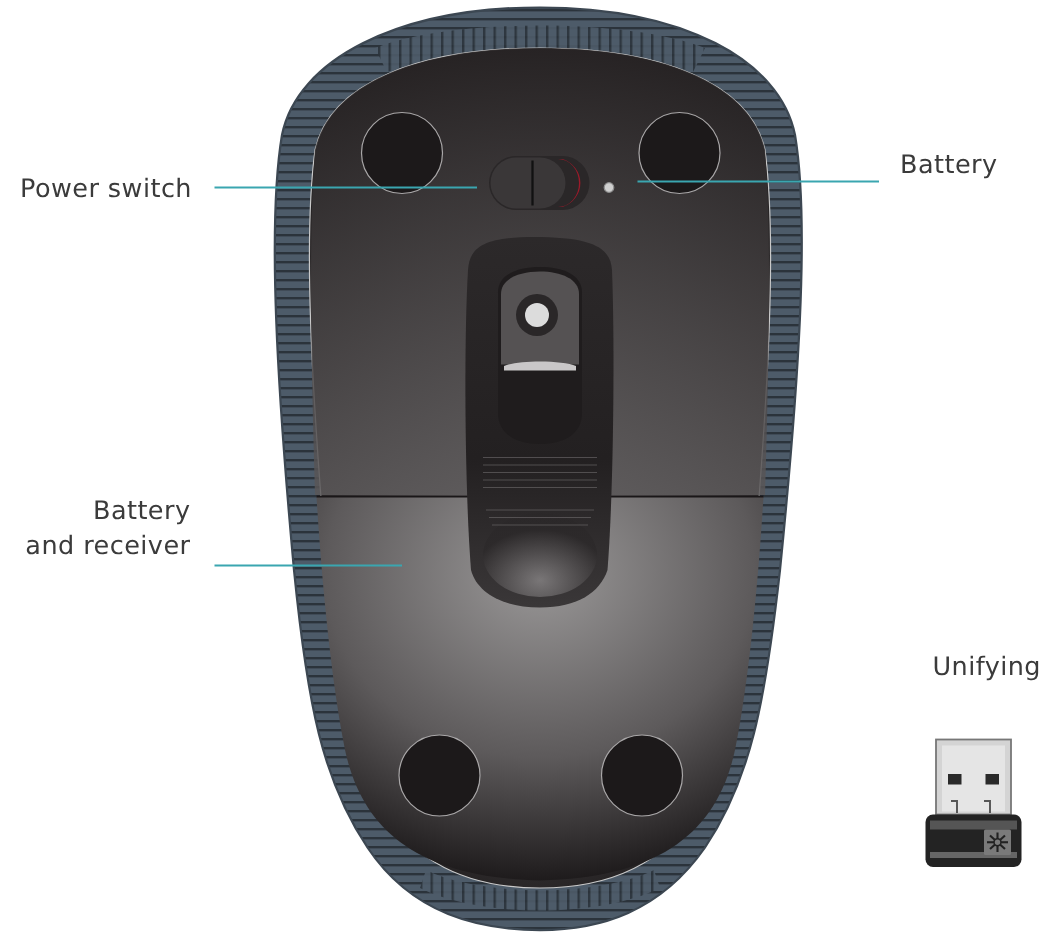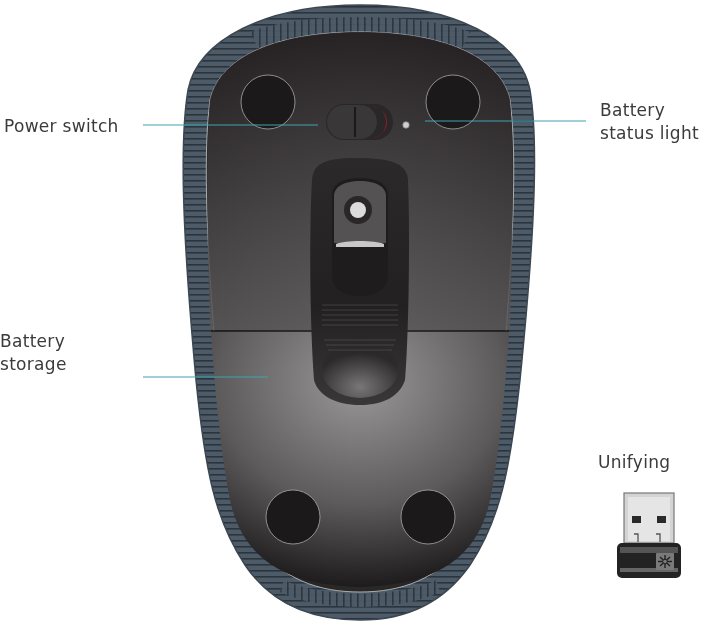--- a/index.html
+++ b/index.html
@@ -1,20 +1,20 @@
 <!DOCTYPE html>
 <html><head>
   <meta charset="utf-8">
   <style>
     html, body { margin: 0; padding: 0; background: #ffffff; }
     body { width: 703px; height: 622px; position: relative; overflow: hidden; font-family: "DejaVu Sans", sans-serif; color: #3a3a3a; }
     .label { position: absolute; font-size: 17px; line-height: 23px; letter-spacing: 0.3px; color: #3b3b3b; }
     .label span { display: block; }
-    .right-align { }
-    .center-align { text-align: left; margin-top: 17px; }
+    .right-align { text-align: right; }
+    .center-align { text-align: right; }
     svg.mouse { position: absolute; left: 0; top: 0; }
     .leader { stroke: #3aa6b0; stroke-width: 1.2; }
   </style>
 </head>
 <body>
 
 <svg class="mouse" width="703" height="622" viewBox="0 0 703 622">
   <defs>
     <radialGradient id="bodyGrad" cx="50%" cy="45%" r="60%">
       <stop offset="0%" stop-color="#8a8888"></stop>
@@ -135,23 +135,22 @@
     <circle cx="665" cy="561.5" r="2.3" fill="#7a7a7a" stroke="#222" stroke-width="1"></circle>
   </g>
 </svg>
 
 <div class="label right-align" style="left:4px; top:115px; width:124px;">
   <span>Power switch</span>
 </div>
 
 <div class="label" style="left:600px; top:99px; width:103px;">
   <span>Battery</span>
-  <span>status light</span>
 </div>
 
 <div class="label right-align" style="left:0px; top:330px; width:127px;">
   <span>Battery</span>
-  <span>storage</span>
+  <span>and receiver</span>
 </div>
 
 <div class="label center-align" style="left:598px; top:434px; width:96px;">
   <span>Unifying</span>
 </div>
 
 </body></html>

